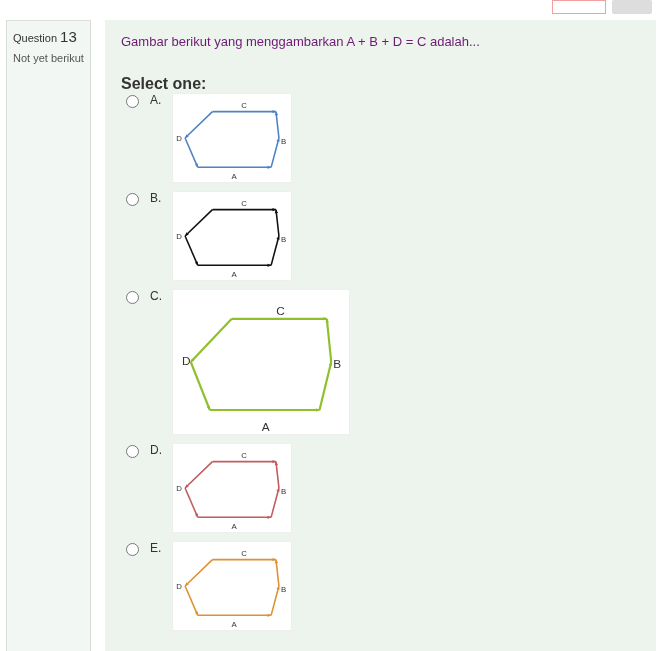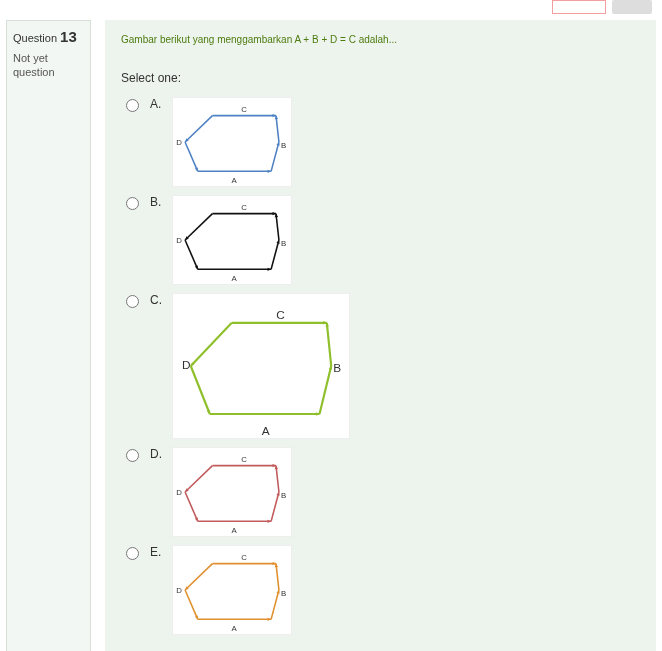--- a/index.html
+++ b/index.html
@@ -38,32 +38,32 @@
   .info-panel {
     width: 85px;
     border: 1px solid #d7dfd7;
     background: #f3f7f3;
     padding: 6px 6px 10px 6px;
     font-size: 11px;
     color: #555;
     line-height: 1.3;
   }
   .info-panel .q-line { margin-bottom: 4px; color: #333; }
-  .info-panel .q-no { font-size: 15px; font-weight: bold; }
+  .info-panel .q-no { font-size: 15px; font-weight: normal; }
   .info-panel .block { margin: 4px 0; }
   .flag-link { color: #3671a3; cursor: pointer; }
   .flag-icon { display: inline-block; width: 10px; height: 10px; margin-right: 1px; vertical-align: middle; }
   .content {
     flex: 1;
     background: #edf3ed;
     padding: 14px 16px 20px 16px;
     min-height: 630px;
   }
-  .qtext { color: #4d7c0f; margin-bottom: 26px; font-size: 10px; }
-  .prompt { color: #333; margin-bottom: 12px; font-size: 12px; }
+  .qtext { color: #701a75; margin-bottom: 26px; font-size: 13px; }
+  .prompt { color: #333; font-size: 16px; font-weight: bold; }
   .option-row {
     display: flex;
     align-items: flex-start;
     gap: 8px;
     margin-bottom: 8px;
   }
   .option-radio { margin-top: 2px; }
   .option-label { width: 14px; color: #333; font-size: 12px; }
   .shape-box {
     background: #fff;
@@ -82,21 +82,21 @@
   <div class="top-input"></div>
   <div class="top-btn"></div>
 </div>
 
 <div class="layout">
   <div class="info-panel">
     <div class="q-line">
       <span>Question</span>
       <span class="q-no">13</span>
     </div>
-    <div class="block">Not yet question</div>
+    <div class="block">Not yet berikut</div>
   </div>
 
   <div class="content">
     <div class="qtext">Gambar berikut yang menggambarkan A + B + D = C adalah...</div>
     <div class="prompt">Select one:</div>
     <div id="options">
         <div class="option-row">
     <input type="radio" name="ans" class="option-radio" style="">
     <span class="option-label">A.</span>
     <div class="shape-box small">

